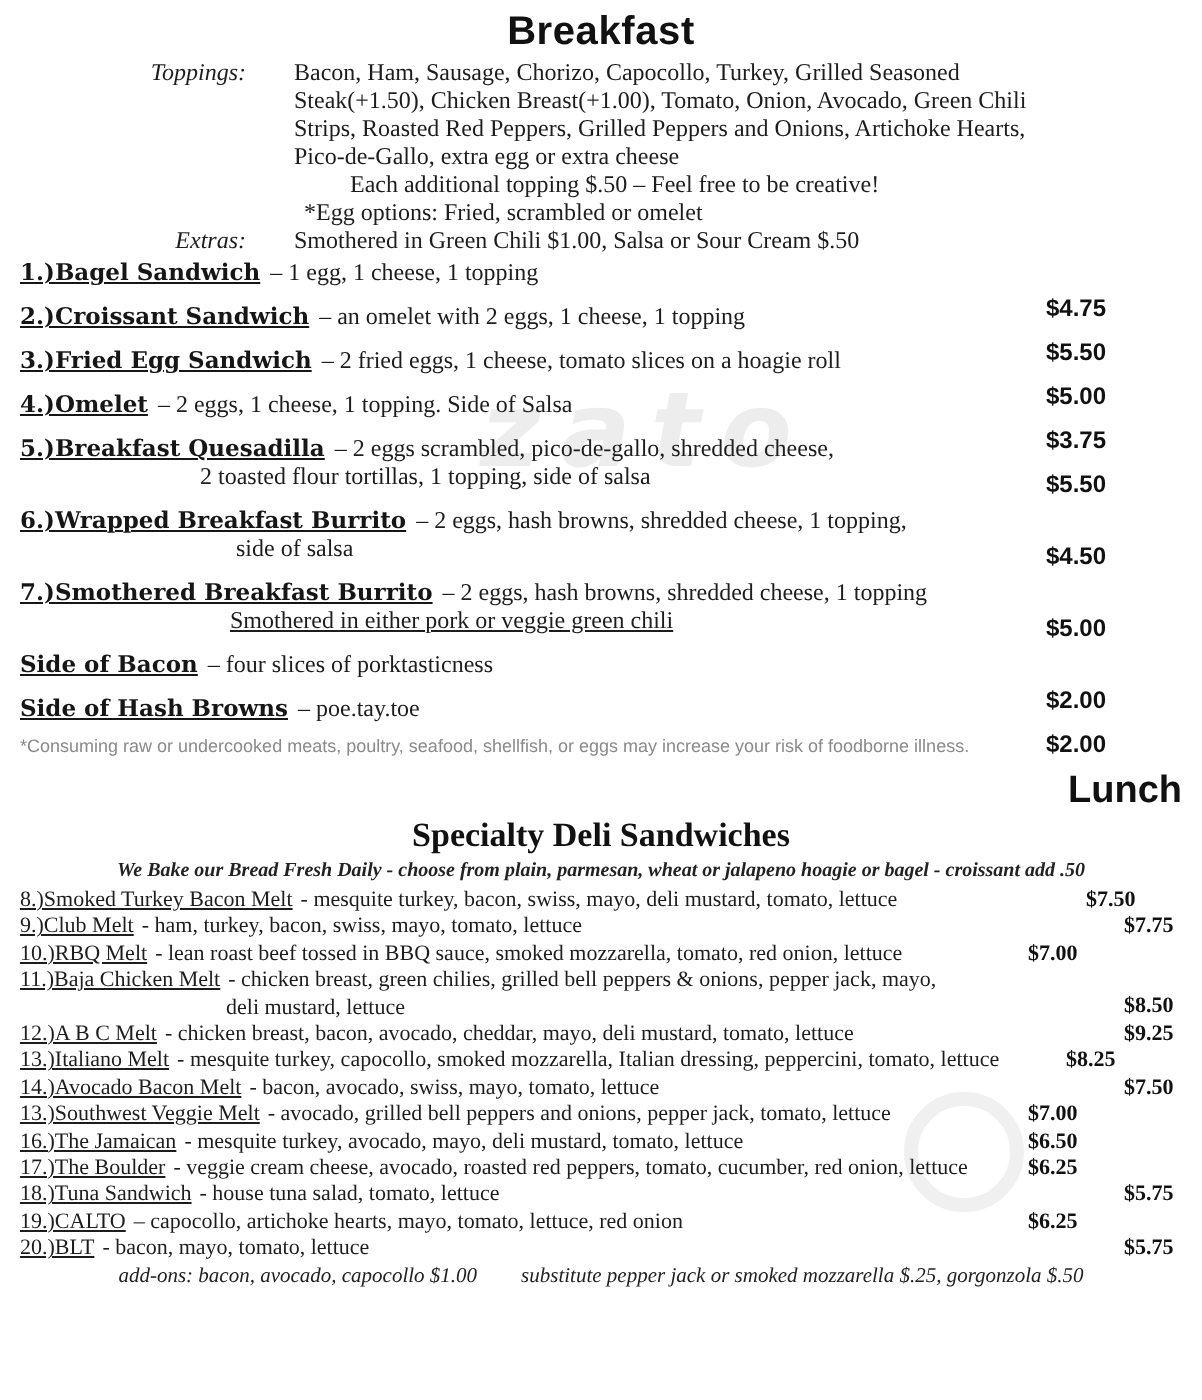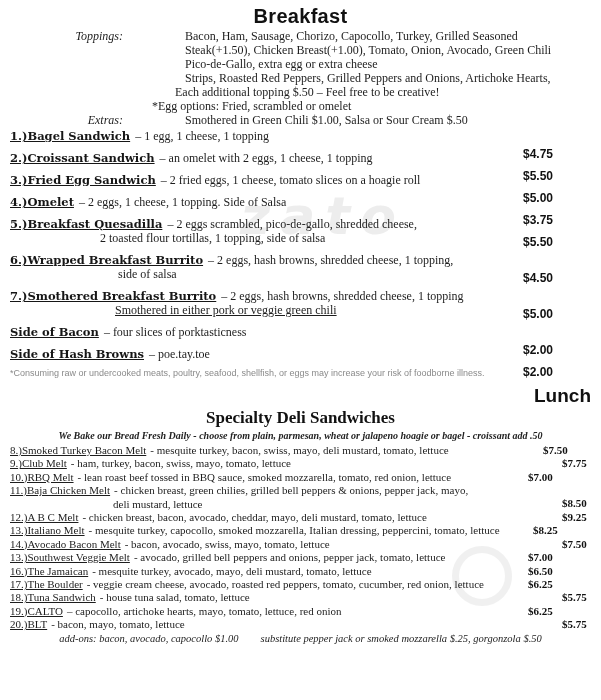--- a/index.html
+++ b/index.html
@@ -30,39 +30,39 @@
   .h-main {
     margin:6px 0 3px; text-align:center;
     font:bold 20px/20px "Liberation Sans", sans-serif;
     color:#111; letter-spacing:.3px;
   }
   .h-lunch { margin:8px 0 0; text-align:right; font:bold 19px/19px "Liberation Sans", sans-serif; color:#111; }
   .h-deli  { margin:4px 0 0; text-align:center; font:bold 17px/17px "Liberation Serif", serif; color:#111; }
   .deli-intro { margin:4px 0 2px; text-align:center; font:italic bold 10px/12px "Liberation Serif", serif; color:#222; }
   
   .binfo { font-size:12px; line-height:14px; }
-  .info-row { display:flex;gap:38px; }
+  .info-row { display:flex; }
   .info-label { flex:none; width:113px; text-align:right; font-style:italic; }
   .info-value { margin-left:24px; white-space:nowrap; }
   .toppings-note { margin-left:165px; white-space:nowrap; }
   .egg-note { margin-left:142px; white-space:nowrap; }
   
   .b-items { margin-top:2px; }
   .b-item { position:relative; line-height:14px; font-size:12px; margin-bottom:8px; white-space:nowrap; }
   .b-name { font:bold 11.5px "DejaVu Serif", serif; text-decoration:underline; margin-right:5px; color:#161616; }
   .b-price { position:absolute; left:513px; top:18px; font:bold 12px "Liberation Sans", sans-serif; color:#111; }
   .b-line2 { font-size:12px; line-height:14px; }
   .ind-90 { margin-left:90px; } .ind-105 { margin-left:105px;text-decoration:underline; } .ind-108 { margin-left:108px; }
   .footnote { margin-top:3px; margin-bottom:4px; font:9px/9px "Liberation Sans", sans-serif; color:#8a8a8a; }
   
   .l-items { margin-top:2px; font-size:11px; }
   .l-item { position:relative; line-height:13.4px; white-space:nowrap; }
   .l-name { text-decoration:underline; margin-right:4px;margin-top:16px; }
   .l-price { position:absolute; top:0; font-weight:bold; color:#111; }
-  .pr-518 { left:518px; } .pr-523 { left:523px; } .pr-533 { left:533px; } .pr-552 { left:552px; }
+  .pr-518 { left:504px; } .pr-523 { left:523px; } .pr-533 { left:533px; } .pr-552 { left:552px; }
   .pr-line2 { top:13px; }
   .l-line2 { line-height:13.4px; margin-left:103px; }
   .addons { margin-top:1px; text-align:center; font:italic 10.5px/12px "Liberation Serif", serif; color:#222; }
   .addons .gap { display:inline-block; width:22px; }
 </style>
 </head>
 <body>
 
 <div class="page">
   <div class="wm-text">zato</div>
@@ -71,22 +71,22 @@
   <div class="content">
 
     <div class="h-main">Breakfast</div>
 
     <div class="binfo">
       <div class="info-row">
         <span class="info-label">Toppings:</span>
         <span class="info-value">
           <div>Bacon, Ham, Sausage, Chorizo, Capocollo, Turkey, Grilled Seasoned</div>
           <div>Steak(+1.50), Chicken Breast(+1.00), Tomato, Onion, Avocado, Green Chili</div>
+          <div>Strips, Roasted Red Peppers, Grilled Peppers and Onions, Artichoke Hearts,</div>
           <div>Pico-de-Gallo, extra egg or extra cheese</div>
-          <div>Strips, Roasted Red Peppers, Grilled Peppers and Onions, Artichoke Hearts,</div>
         </span>
       </div>
       <div class="toppings-note">Each additional topping $.50 – Feel free to be creative!</div>
       <div class="egg-note">*Egg options: Fried, scrambled or omelet</div>
       <div class="info-row">
         <span class="info-label">Extras:</span>
         <span class="info-value">Smothered in Green Chili $1.00, Salsa or Sour Cream $.50</span>
       </div>
     </div>
 

